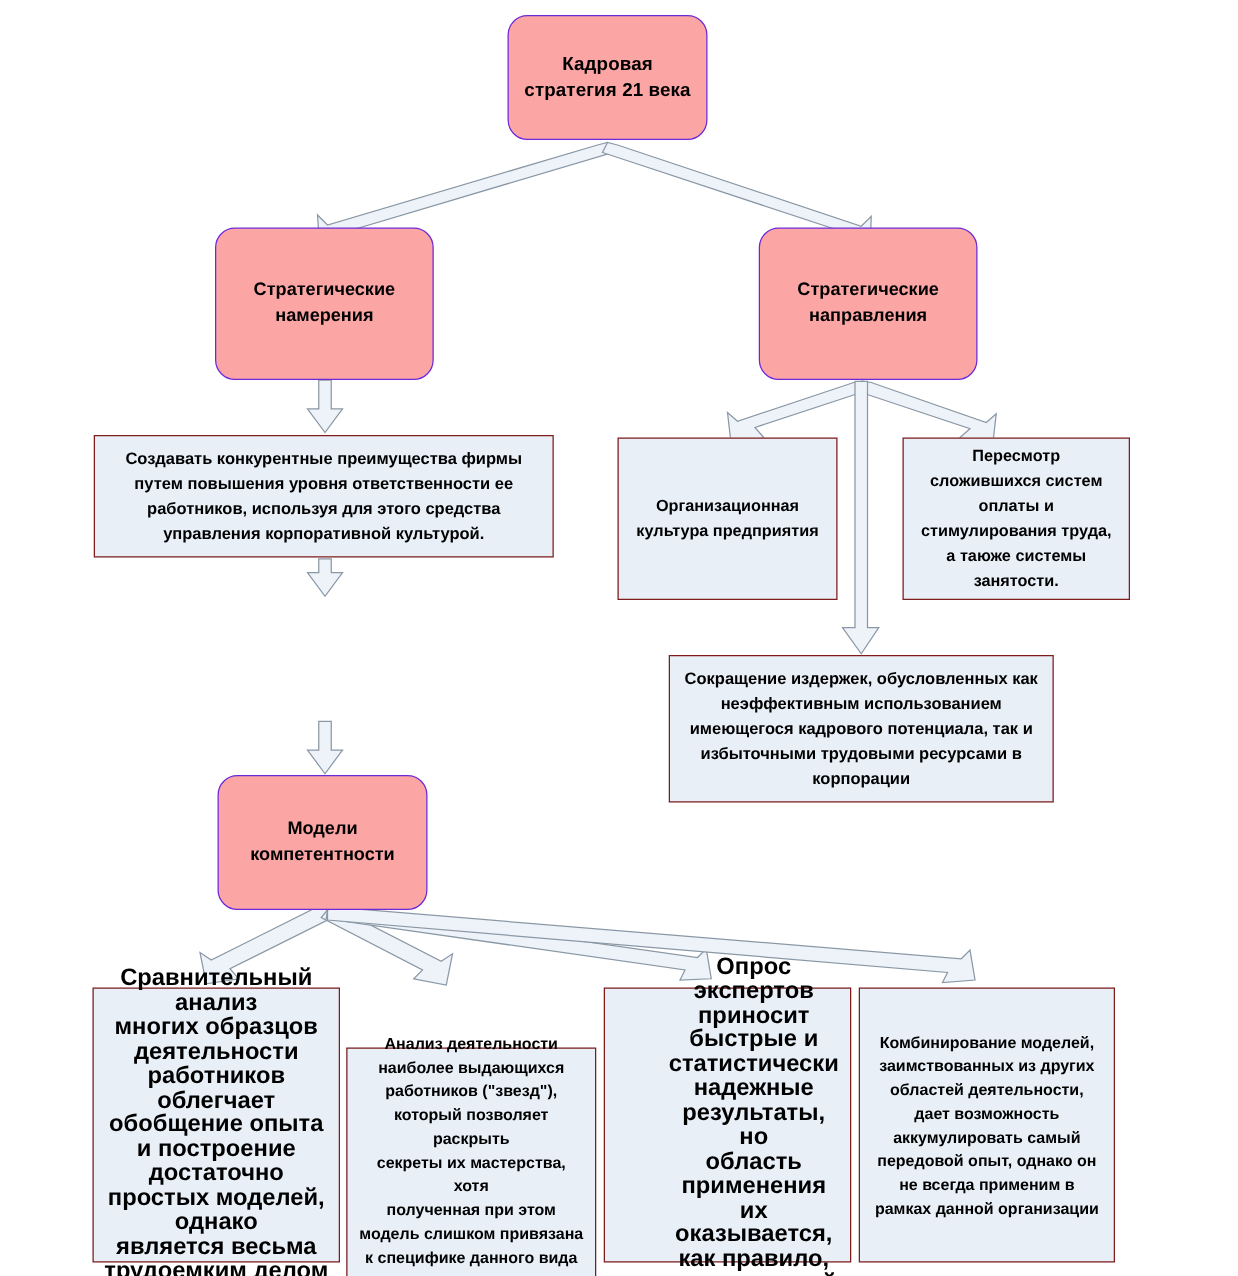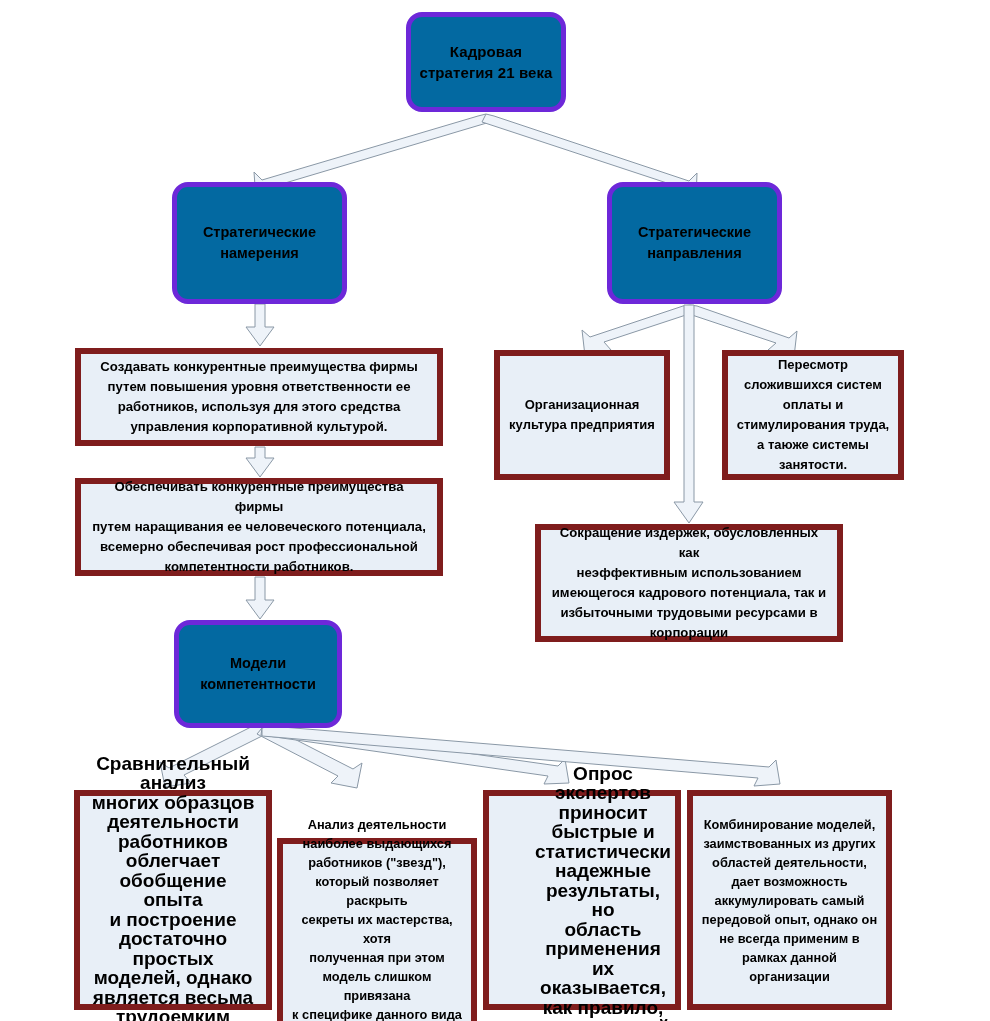--- a/index.html
+++ b/index.html
@@ -23,32 +23,32 @@
     left: 0;
     top: 0;
     width: 990px;
     height: 1021px;
     pointer-events: none;
   }
   .node {
     position: absolute;
     box-sizing: border-box;
     background: #e8eff7;
-    border: 6px solid #7f1d1d;
+    border: 1px solid #7f1d1d;
     display: flex;
     align-items: center;
     justify-content: center;
     text-align: center;
     color: #000000;
     z-index: 3;
   }
   .node.rounded {
     border-radius: 16px;
-    border: 5px solid #6d28d9;
-    background: #0369a1;
+    border: 1px solid #6d28d9;
+    background: #fca5a5;
   }
   .node .label {
     display: block;
     white-space: pre-line;
     padding: 0 8px;
   }
   
   #node-root {
     left: 406px; top: 12px; width: 160px; height: 100px;
   }
@@ -204,26 +204,20 @@
 направления</span>
   </div>
 
   <div class="node" id="node-create">
     <span class="label">Создавать конкурентные преимущества фирмы
 путем повышения уровня ответственности ее
 работников, используя для этого средства
 управления корпоративной культурой.</span>
   </div>
 
-  <div class="node" id="node-provide">
-    <span class="label">Обеспечивать конкурентные преимущества фирмы
-путем наращивания ее человеческого потенциала,
-всемерно обеспечивая рост профессиональной
-компетентности работников.</span>
-  </div>
 
   <div class="node rounded" id="node-models">
     <span class="label">Модели
 компетентности</span>
   </div>
 
   <div class="node" id="node-orgculture">
     <span class="label">Организационная
 культура предприятия</span>
   </div>

